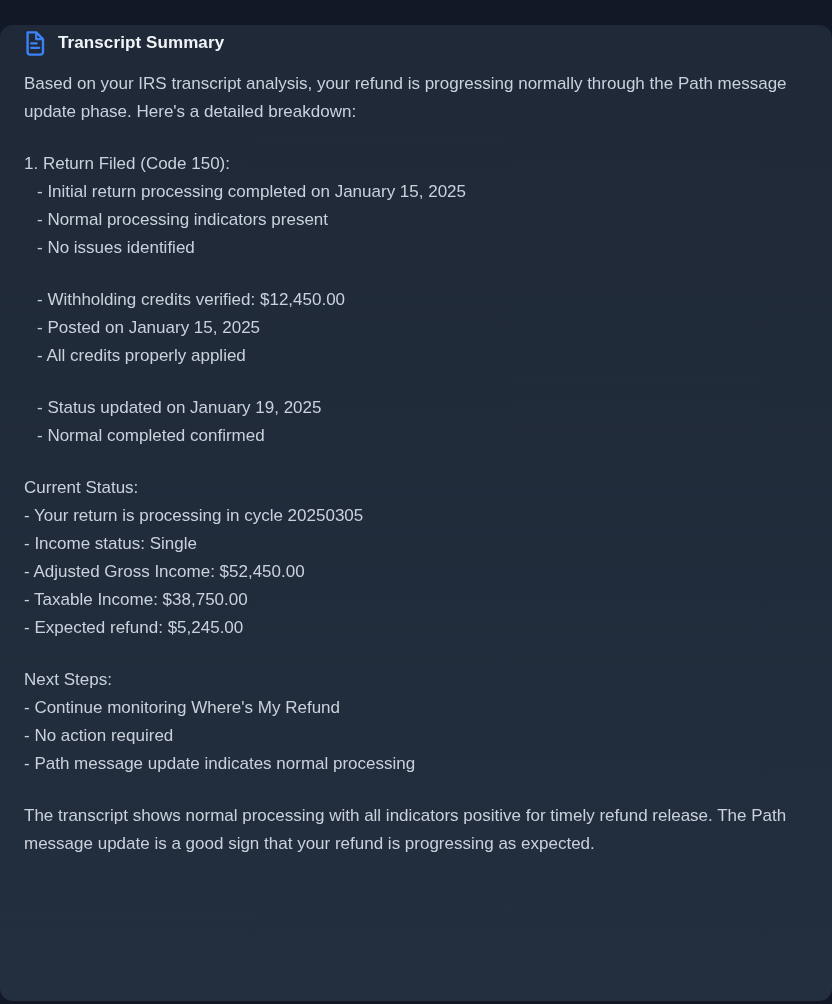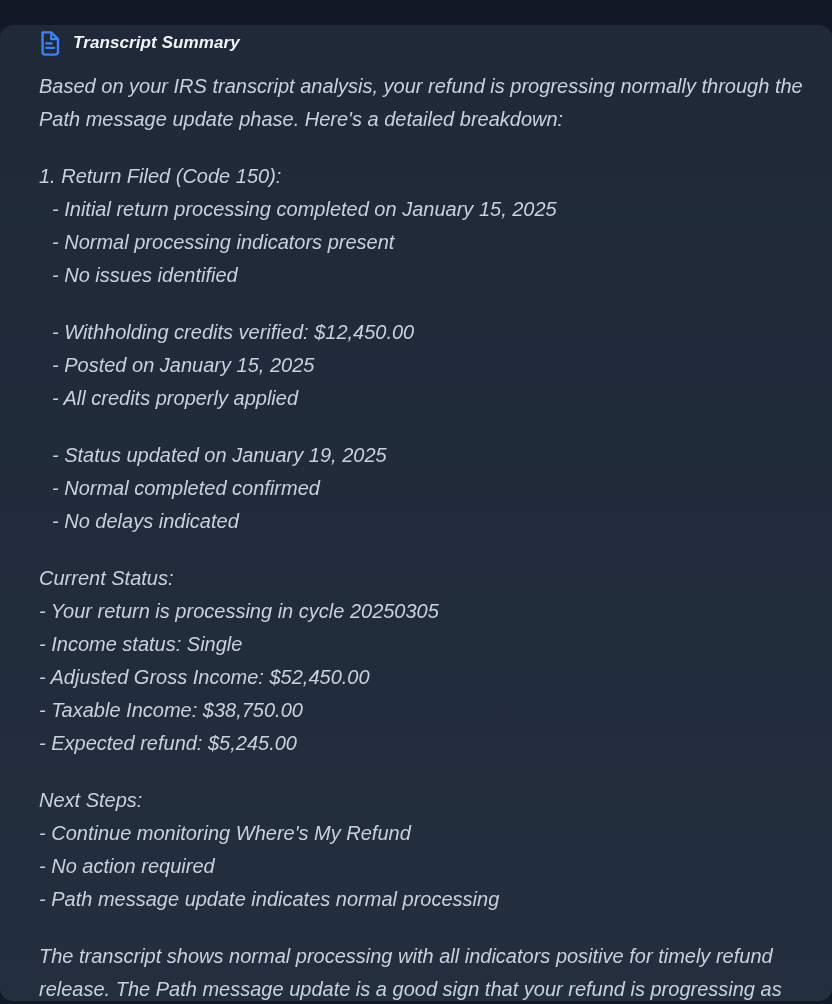--- a/index.html
+++ b/index.html
@@ -18,23 +18,22 @@
     background: var(--page-bg, #121826);
   }
   .panel {
     position: absolute;
     top: 25px;
     left: 0;
     right: 0;
     bottom: 3px;
     background: linear-gradient(180deg, #1f2938 0%, #232e3e 100%);
     border-radius: 13px;
-    padding: 2px 24px 0 39px;
+    padding: 2px 24px 0 24px;
     box-sizing: border-box;
-    font-style: italic;
   }
   .header {
     display: flex;
     align-items: center;
     gap: 13px;
     height: 28px;
     padding-top: 2px;
     margin-bottom: 13px;
   }
   .icon {
@@ -44,22 +43,22 @@
     flex: 0 0 auto;
   }
   .title {
     margin: 0;
     font-size: 17px;
     font-weight: 700;
     color: var(--title-color, #f2f5f8);
     letter-spacing: 0.1px;
   }
   .para, .line {
-    font-size: 20px;
-    line-height: 33px;
+    font-size: 17px;
+    line-height: 28px;
     color: var(--text-color, #cad1dc);
   }
   .para {
     margin: 0 0 24px 0;
     max-width: 788px;
   }
   .para.closing {
     margin-bottom: 0;
   }
   .block {
@@ -97,21 +96,20 @@
           <div class="line indent">- No issues identified</div>
         </div>
         <div class="block">
           <div class="line indent">- Withholding credits verified: $12,450.00</div>
           <div class="line indent">- Posted on January 15, 2025</div>
           <div class="line indent">- All credits properly applied</div>
         </div>
         <div class="block">
           <div class="line indent">- Status updated on January 19, 2025</div>
           <div class="line indent">- Normal completed confirmed</div>
-          <div class="line indent">- No delays indicated</div>
         </div>
         <div class="block">
           <div class="line">Current Status:</div>
           <div class="line">- Your return is processing in cycle 20250305</div>
           <div class="line">- Income status: Single</div>
           <div class="line">- Adjusted Gross Income: $52,450.00</div>
           <div class="line">- Taxable Income: $38,750.00</div>
           <div class="line">- Expected refund: $5,245.00</div>
         </div>
         <div class="block">

